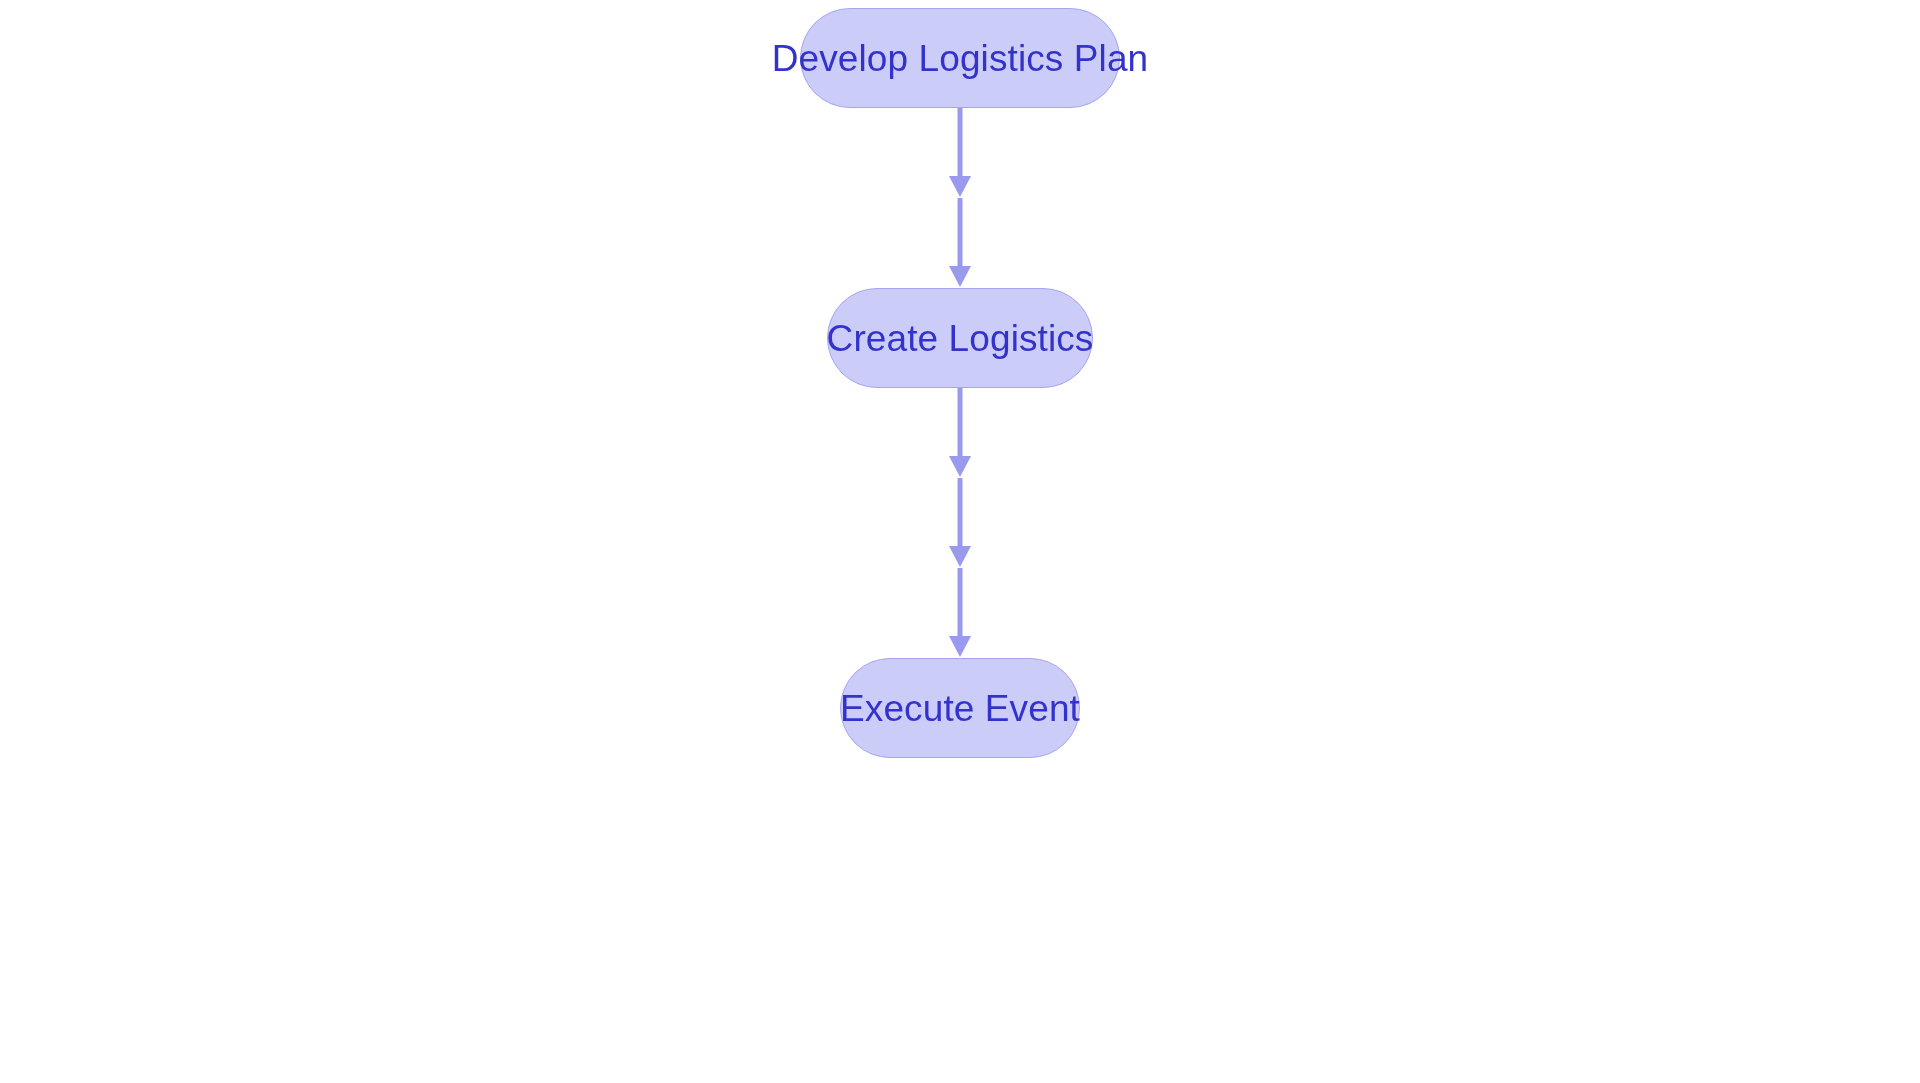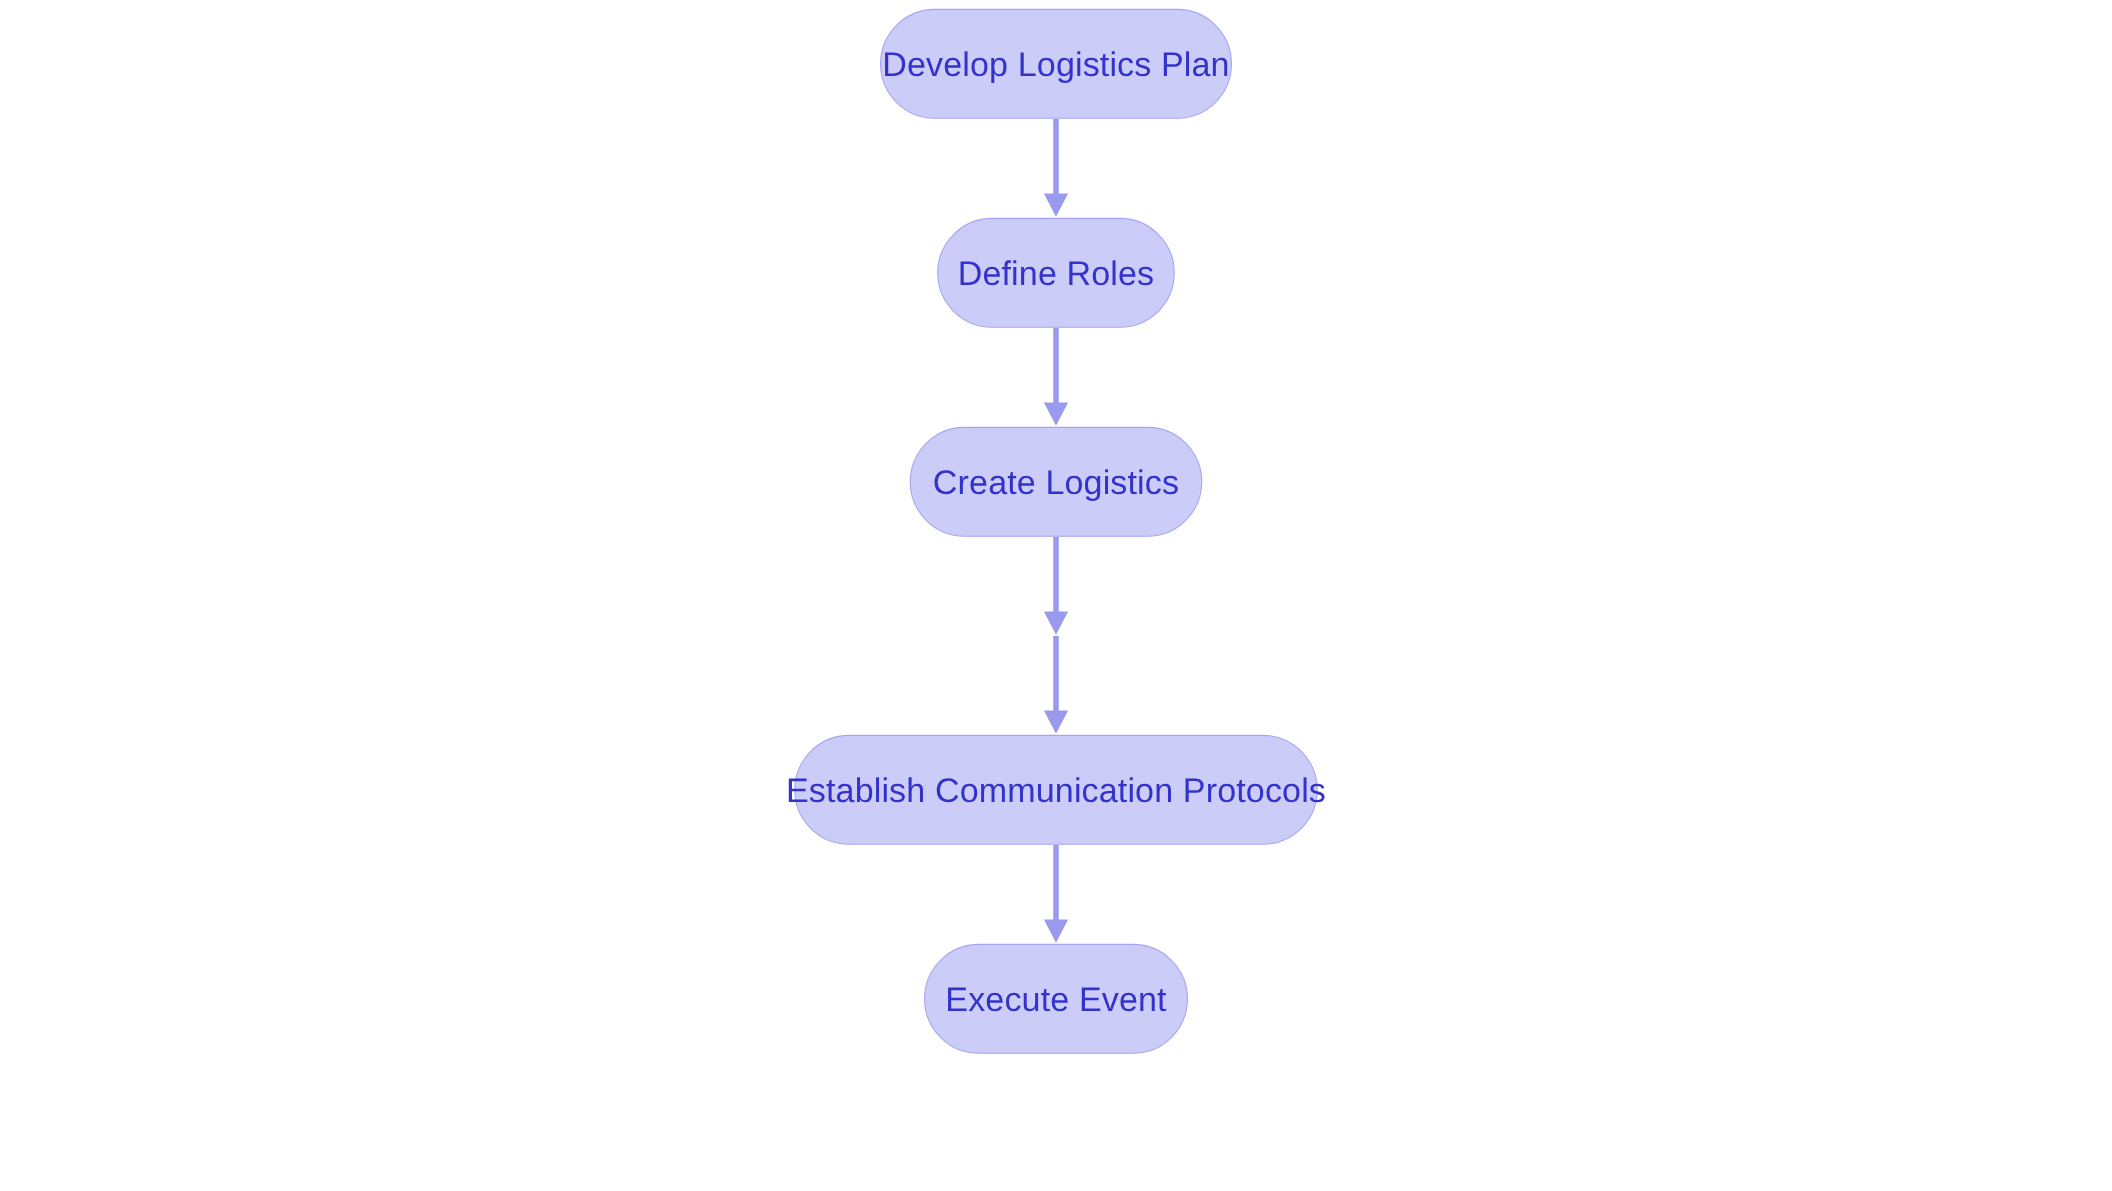--- a/index.html
+++ b/index.html
@@ -43,21 +43,21 @@
     background: #ccccf9;
     border: 1.6px solid #a6a6f0;
     display: flex;
     align-items: center;
     justify-content: center;
     flex: 0 0 auto;
   }
 
   .flow-node-label {
     color: #3333cc;
-    font-size: 31px;
+    font-size: 37px;
     font-weight: 400;
     letter-spacing: 0.1px;
     line-height: 1;
     white-space: nowrap;
     font-family: "Liberation Sans", "DejaVu Sans", sans-serif;
   }
 
   .flow-connector {
     position: relative;
     width: 24px;
@@ -79,23 +79,20 @@
   <div class="flow-column">
       <div class="flow-node" style="width: 320px;">
         <span class="flow-node-label">Develop Logistics Plan</span>
       </div>
       <div class="flow-connector">
         <svg viewBox="0 0 24 90" xmlns="http://www.w3.org/2000/svg">
           <line x1="12" y1="0" x2="12" y2="70" stroke="#9999ee" stroke-width="5"></line>
           <polygon points="1,68 23,68 12,89" fill="#9999ee"></polygon>
         </svg>
       </div>
-      <div class="flow-node" style="width: 216px;">
-        <span class="flow-node-label">Define Roles</span>
-      </div>
       <div class="flow-connector">
         <svg viewBox="0 0 24 90" xmlns="http://www.w3.org/2000/svg">
           <line x1="12" y1="0" x2="12" y2="70" stroke="#9999ee" stroke-width="5"></line>
           <polygon points="1,68 23,68 12,89" fill="#9999ee"></polygon>
         </svg>
       </div>
       <div class="flow-node" style="width: 266px;">
         <span class="flow-node-label">Create Logistics</span>
       </div>
       <div class="flow-connector">
@@ -103,23 +100,20 @@
           <line x1="12" y1="0" x2="12" y2="70" stroke="#9999ee" stroke-width="5"></line>
           <polygon points="1,68 23,68 12,89" fill="#9999ee"></polygon>
         </svg>
       </div>
       <div class="flow-connector">
         <svg viewBox="0 0 24 90" xmlns="http://www.w3.org/2000/svg">
           <line x1="12" y1="0" x2="12" y2="70" stroke="#9999ee" stroke-width="5"></line>
           <polygon points="1,68 23,68 12,89" fill="#9999ee"></polygon>
         </svg>
       </div>
-      <div class="flow-node" style="width: 476px;">
-        <span class="flow-node-label">Establish Communication Protocols</span>
-      </div>
       <div class="flow-connector">
         <svg viewBox="0 0 24 90" xmlns="http://www.w3.org/2000/svg">
           <line x1="12" y1="0" x2="12" y2="70" stroke="#9999ee" stroke-width="5"></line>
           <polygon points="1,68 23,68 12,89" fill="#9999ee"></polygon>
         </svg>
       </div>
       <div class="flow-node" style="width: 240px;">
         <span class="flow-node-label">Execute Event</span>
       </div>
     </div>

